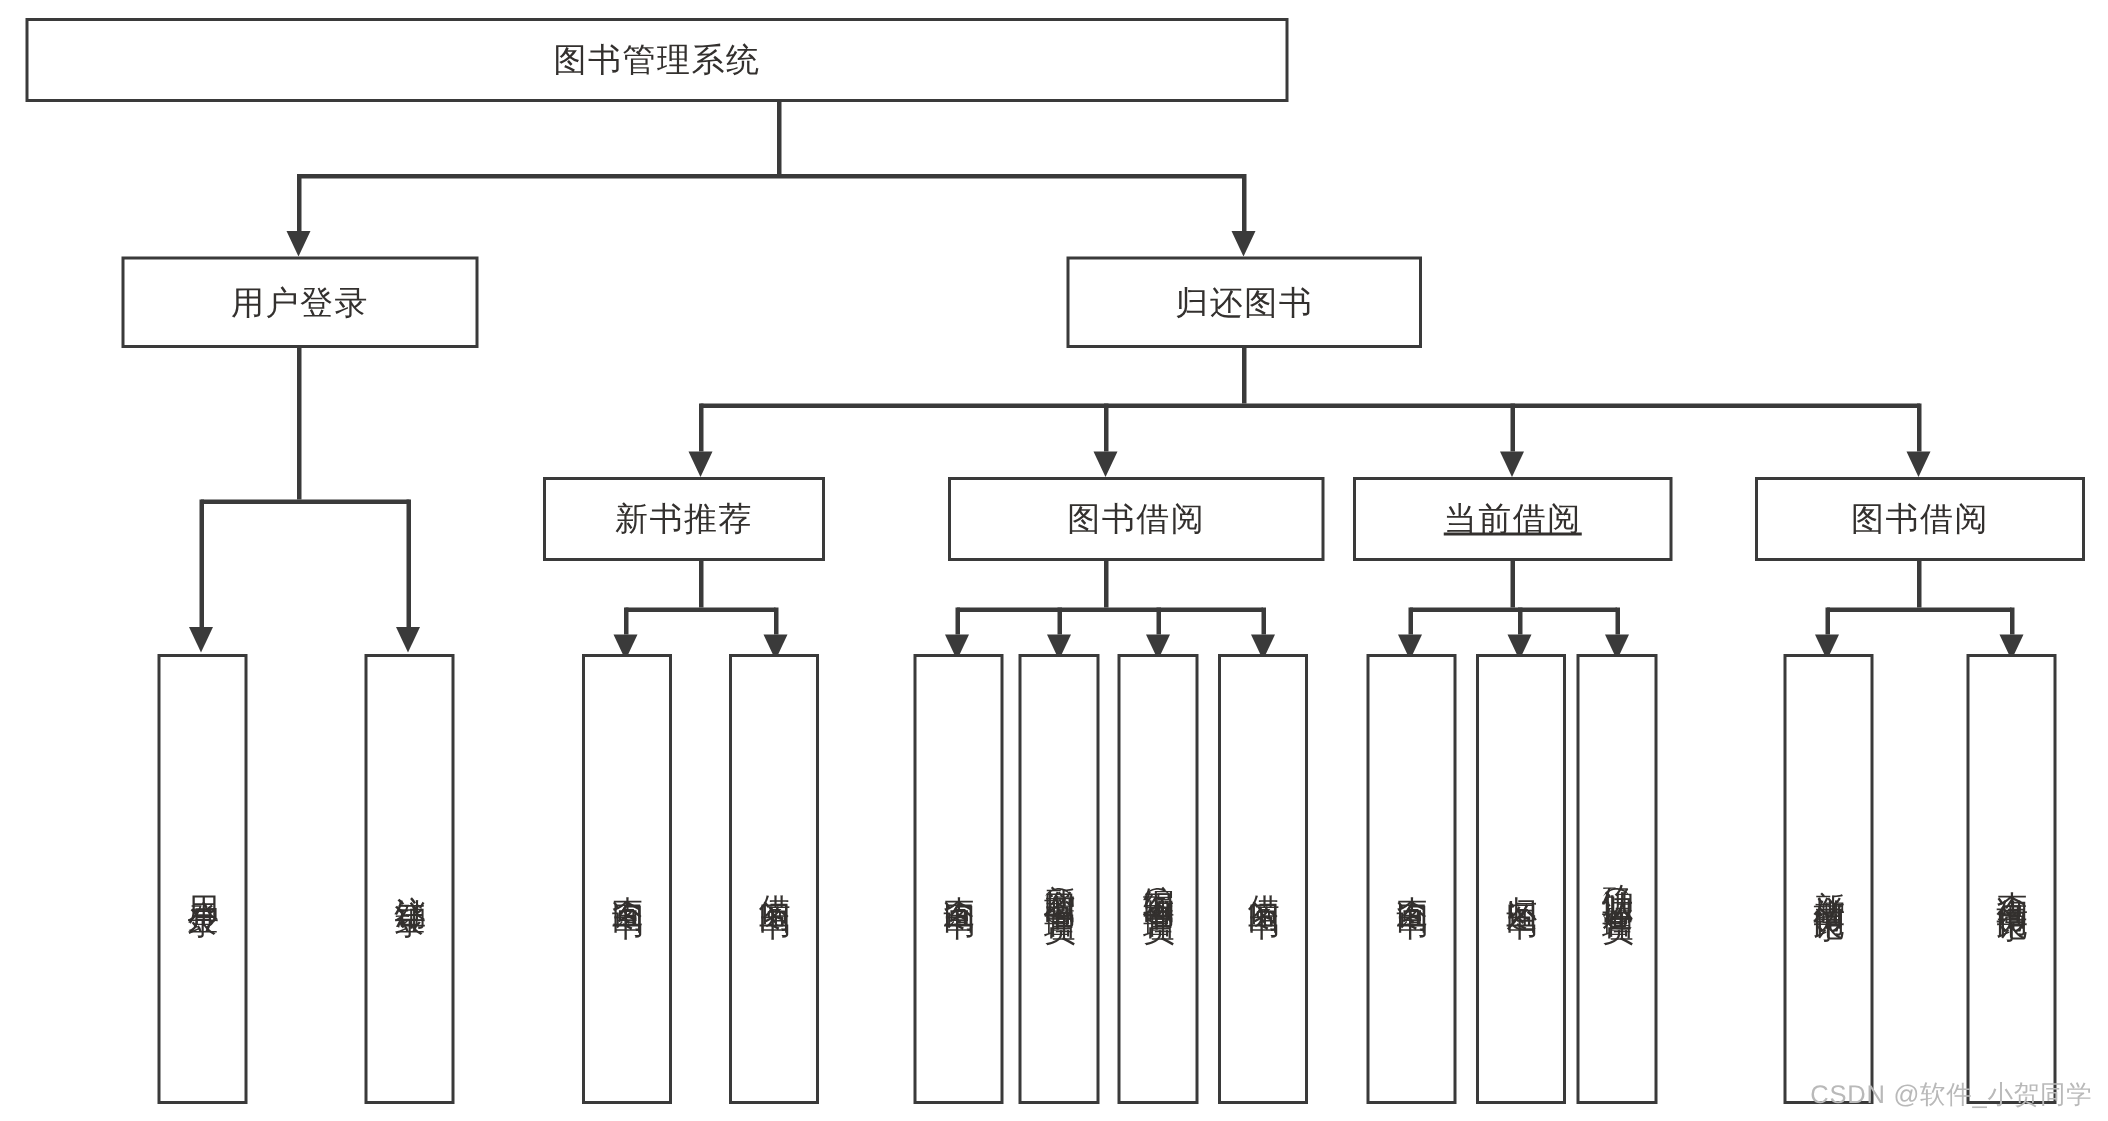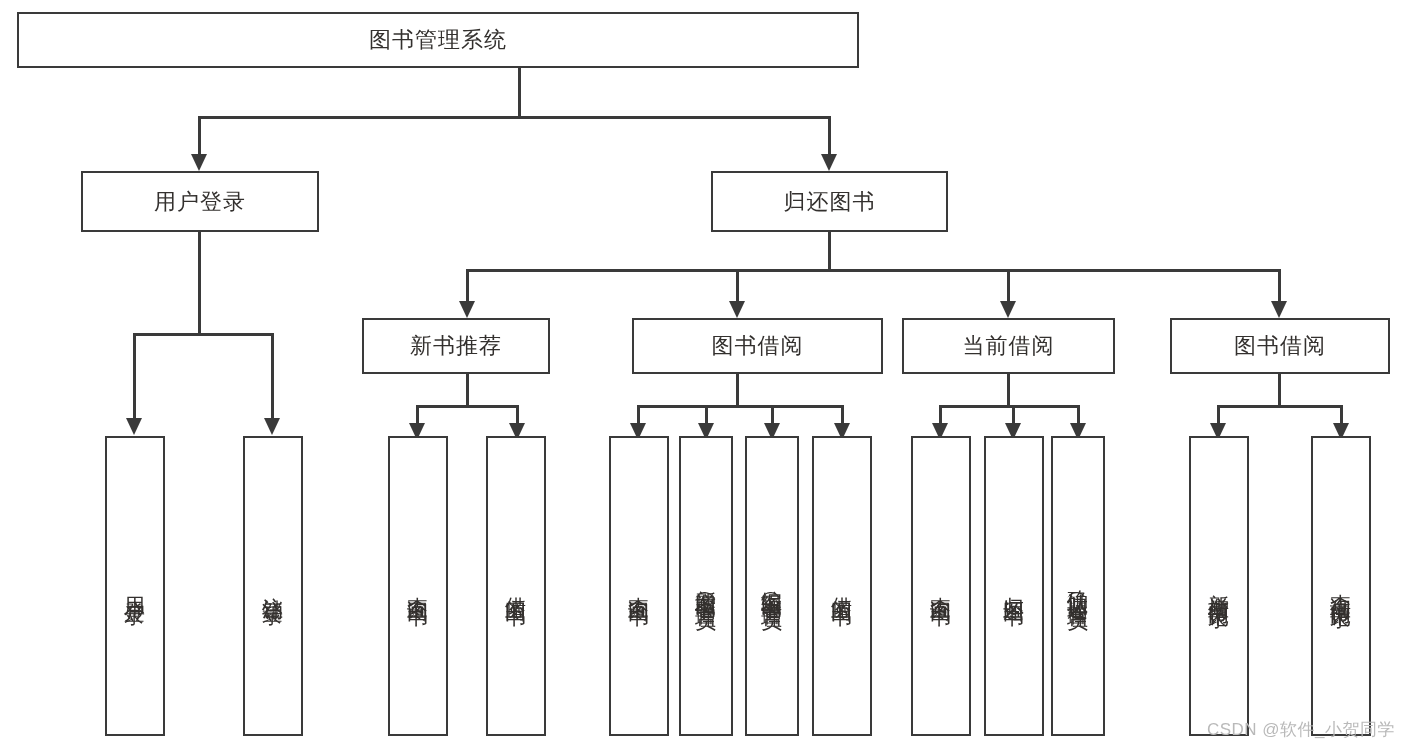--- a/index.html
+++ b/index.html
@@ -131,21 +131,21 @@
       </div>
       <div class="node h" style="left: 711px; top: 171px; width: 237px; height: 61px;">
         <span class="lbl">归还图书</span>
       </div>
       <div class="node h" style="left: 362px; top: 318px; width: 188px; height: 56px; text-align: center;">
         <span class="lbl">新书推荐</span>
       </div>
       <div class="node h" style="left: 632px; top: 318px; width: 251px; height: 56px; align-items: center;">
         <span class="lbl">图书借阅</span>
       </div>
-      <div class="node h" style="left: 902px; top: 318px; width: 213px; height: 56px;">
+      <div class="node h" style="left: 902px; top: 318px; width: 213px; height: 56px; text-decoration: underline;">
         <span class="lbl">当前借阅</span>
       </div>
       <div class="node h" style="left: 1170px; top: 318px; width: 220px; height: 56px;">
         <span class="lbl">图书借阅</span>
       </div>
       <div class="node v" style="left: 105px; top: 436px; width: 60px; height: 300px;">
         <span class="lbl">用户登录</span>
       </div>
       <div class="node v" style="left: 243px; top: 436px; width: 60px; height: 300px;">
         <span class="lbl">注销登录</span>

